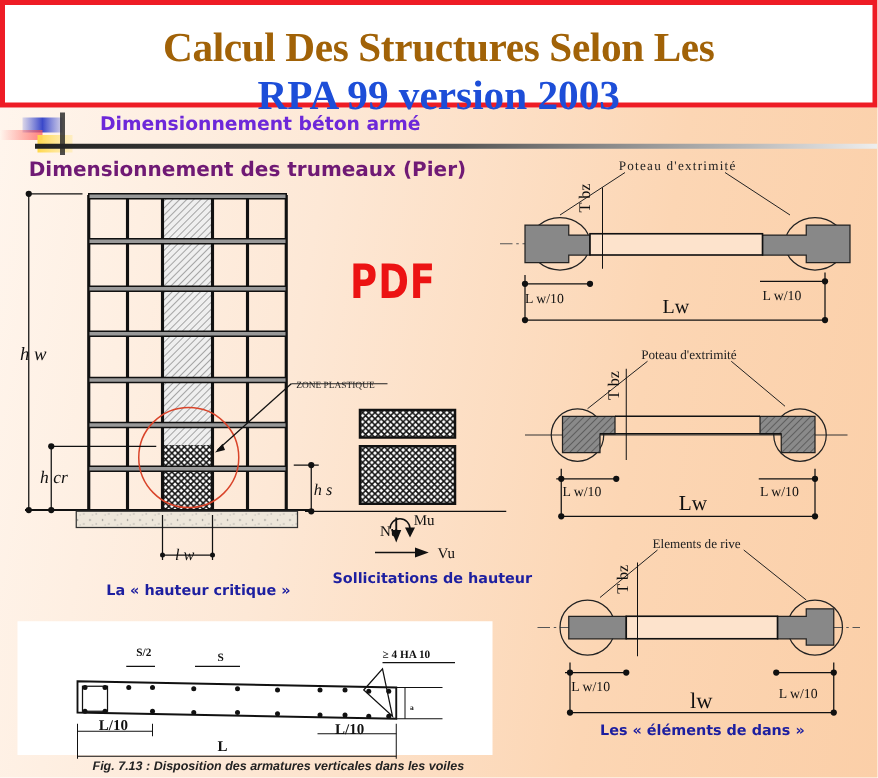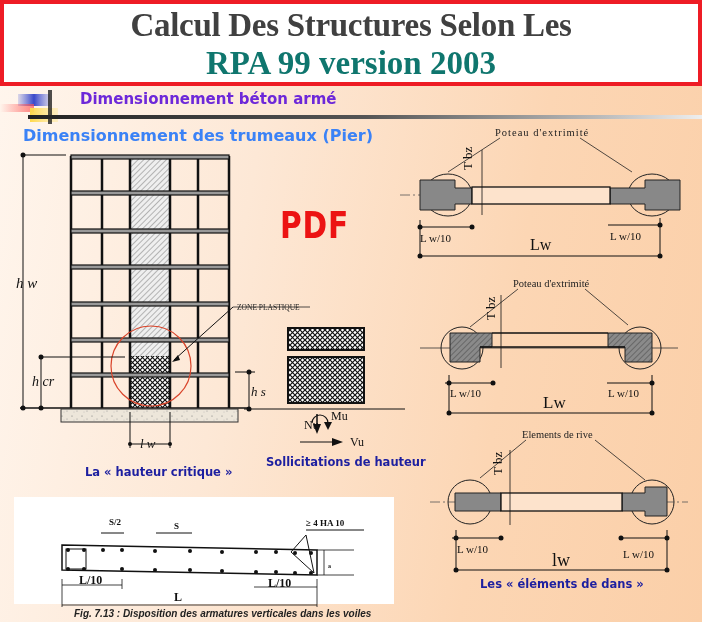--- a/index.html
+++ b/index.html
@@ -9,41 +9,41 @@
     background: linear-gradient(100deg, #fff6ee 0%, #fde8d6 35%, #fcd6b4 70%, #fbcfa8 100%);
     font-family: "DejaVu Sans", sans-serif;
   }
   .banner {
     position: absolute; left: 0; top: 0; width: 702px; height: 86px;
     background: #ffffff; border: 4px solid #ee1c25;
     text-align: center;
   }
   .banner .line1 {
     font-family: "Liberation Serif", serif; font-weight: bold;
-    color: #404040; font-size: 33px; line-height: 38px; margin-top: 2px;
+    color: #a16207; font-size: 33px; line-height: 38px; margin-top: 16px;
     letter-spacing: -0.3px;
   }
   .banner .line2 {
     font-family: "Liberation Serif", serif; font-weight: bold;
-    color: #0f766e; font-size: 33px; line-height: 38px;
+    color: #1d4ed8; font-size: 33px; line-height: 38px;
   }
   .bullet-deco { position: absolute; left: 0; top: 88px; width: 60px; height: 40px; }
   .section-title {
     position: absolute; left: 80px; top: 90px;
     font-family: "DejaVu Sans", sans-serif; font-weight: bold;
     font-size: 15px; color: #6d28d9;
   }
   .title-rule {
     position: absolute; left: 28px; top: 115px; width: 674px; height: 4px;
     background: linear-gradient(90deg, #222 0%, #555 50%, #bbb 85%, #eee 100%);
   }
   .subtitle {
     position: absolute; left: 23px; top: 126px;
     font-family: "DejaVu Sans", sans-serif; font-weight: bold;
-    font-size: 16px; color: #3b82f6;
+    font-size: 16px; color: #701a75;
   }
   .pdf-label {
     position: absolute; left: 280px; top: 203px;
     font-family: "DejaVu Sans", sans-serif; font-weight: bold;
     font-size: 38px; color: #ec1313; transform: scaleX(0.78); transform-origin: left top;
     letter-spacing: 1px;
   }
   .caption {
     position: absolute; font-family: "DejaVu Sans", sans-serif; font-weight: bold;
     font-size: 11.5px; color: #1d1fa0;

